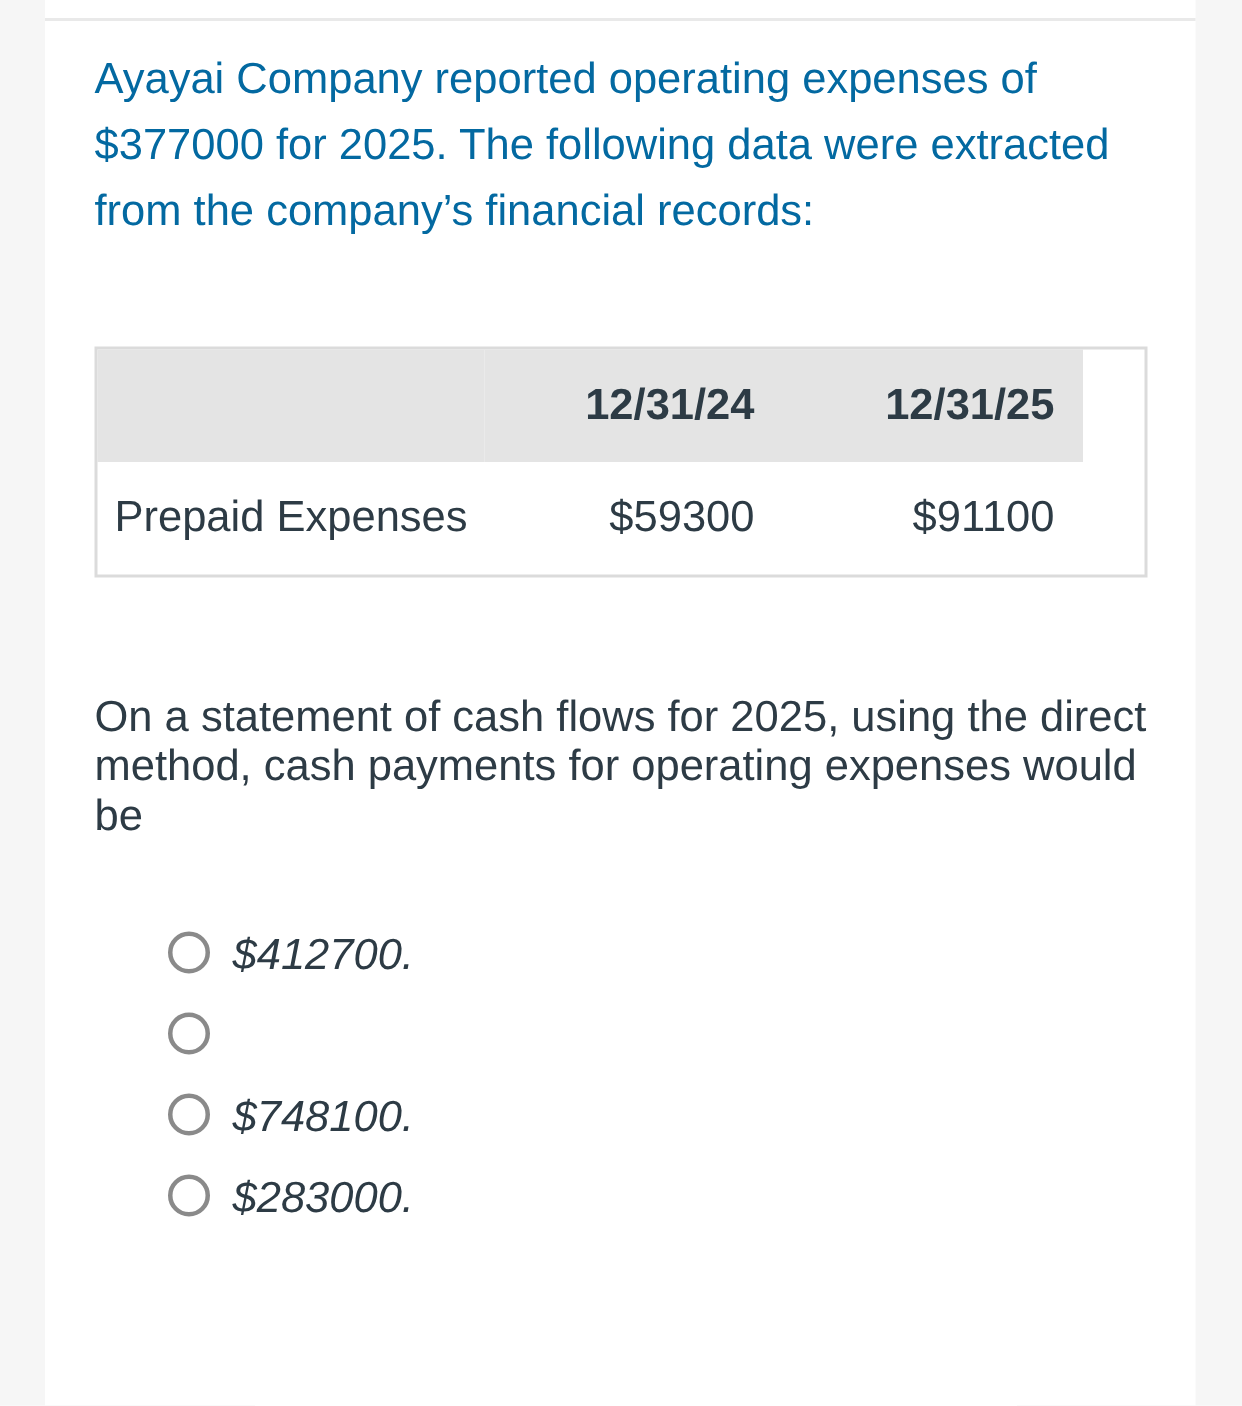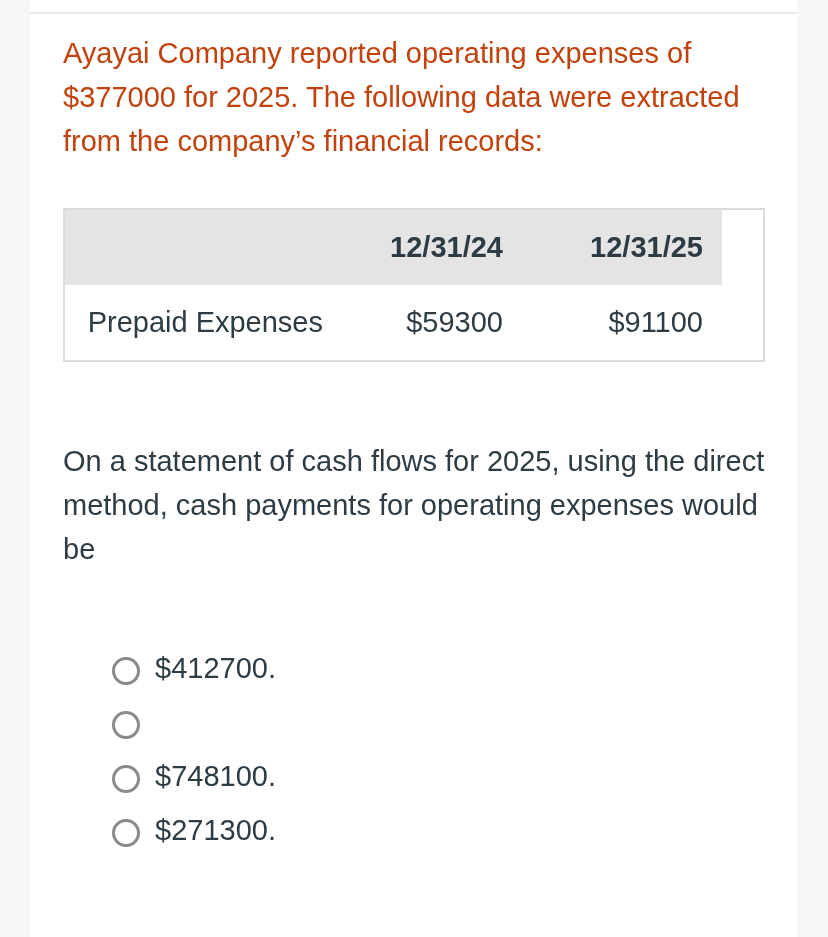--- a/index.html
+++ b/index.html
@@ -28,31 +28,31 @@
   }
   .content {
     padding-left: 33px;
     padding-right: 32px;
   }
   .stem {
     width: 730px;
     margin-top: 17px;
     font-size: 29px;
     line-height: 44px;
-    color: #c2410c;
+    color: #0369a1;
   }
   .prompt {
     width: 730px;
     margin-top: 77px;
     font-size: 29px;
-    line-height: 44px;
+    line-height: 33px;
     color: #2d3b45;
   }
   .table-wrap {
-    margin-top: 45px;
+    margin-top: 68px;
     width: 702px;
     border: 2px solid #dbdbdb;
     background: #ffffff;
   }
   table {
     border-collapse: collapse;
     width: 657px;
     table-layout: fixed;
   }
   col.c1 { width: 258px; }
@@ -65,31 +65,32 @@
     font-weight: bold;
     color: #2d3b45;
     vertical-align: middle;
   }
   tbody td {
     height: 75px;
     font-size: 29px;
     color: #2d3b45;
     vertical-align: middle;
   }
-  .cell-label { text-align: right; }
+  .cell-label { text-align: center; }
   .cell-num, th.cell-num { text-align: right; padding-right: 19px; }
   .options {
     margin-top: 60px;
     padding-left: 49px;
   }
   .option {
     display: flex;
-    align-items: flex-end;
+    align-items: flex-start;
     height: 54px;
     cursor: pointer;
+    font-style: italic;
   }
   .radio {
     width: 28px; height: 28px;
     border: 3px solid #8a8a8a;
     border-radius: 50%;
     background: #ffffff;
     flex: 0 0 auto;
   }
   .option-label {
     margin-left: 15px;
@@ -140,19 +141,19 @@
         </div>
         <div class="option">
           <span class="radio"></span>
         </div>
         <div class="option">
           <span class="radio"></span>
           <span class="option-label">$748100.</span>
         </div>
         <div class="option">
           <span class="radio"></span>
-          <span class="option-label">$271300.</span>
+          <span class="option-label">$283000.</span>
         </div>
       </div>
 
     </div>
   </div>
 </div>
 
 </body></html>

